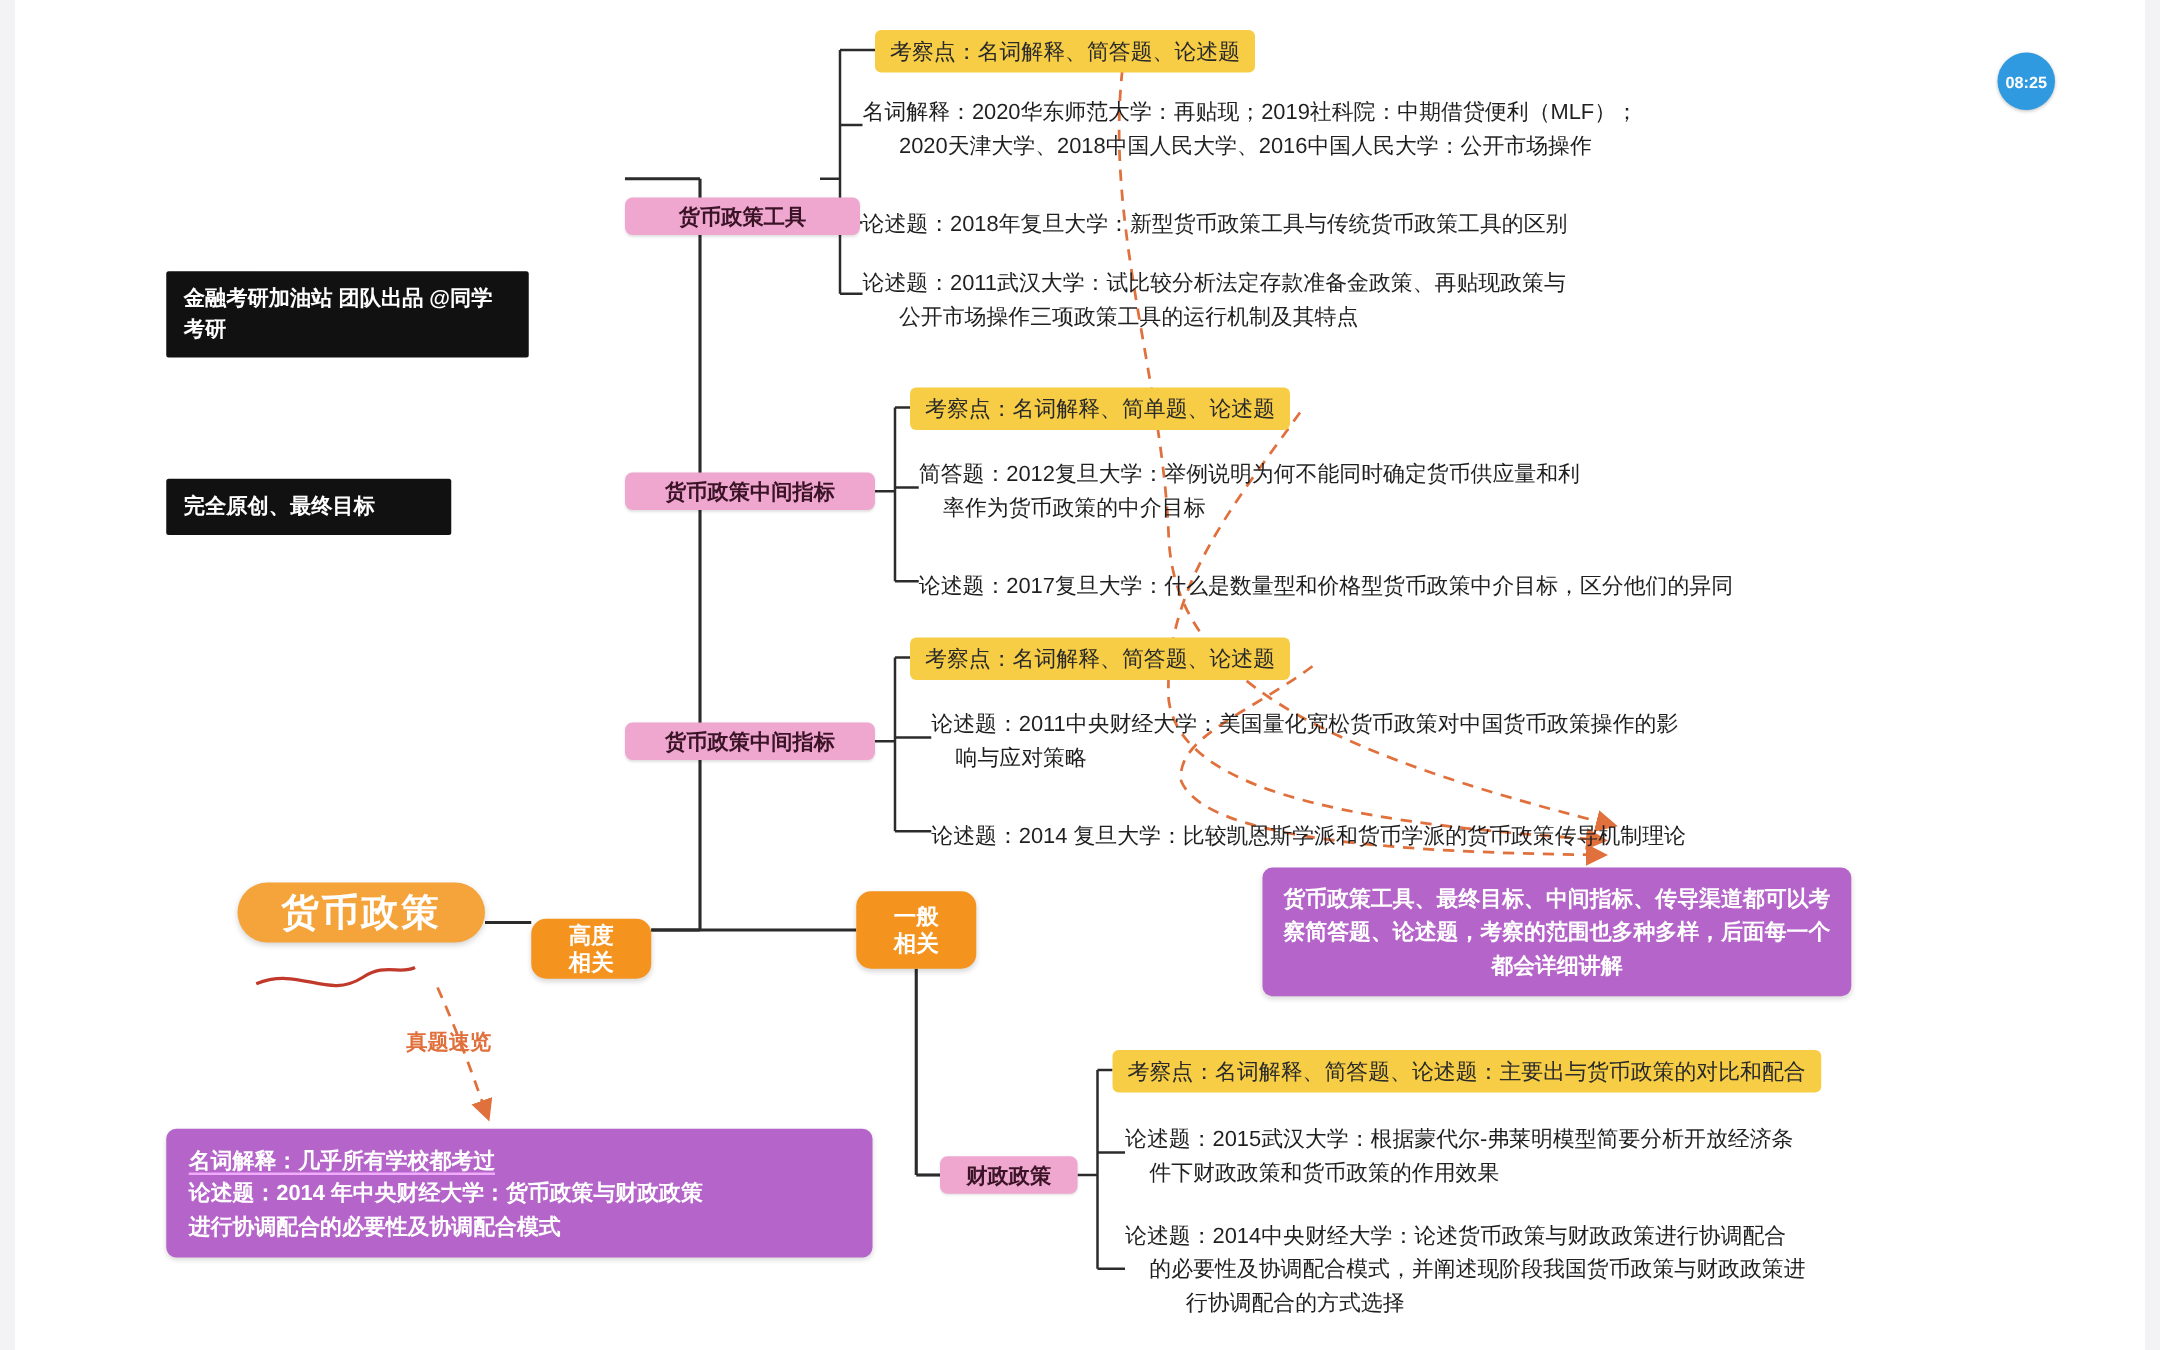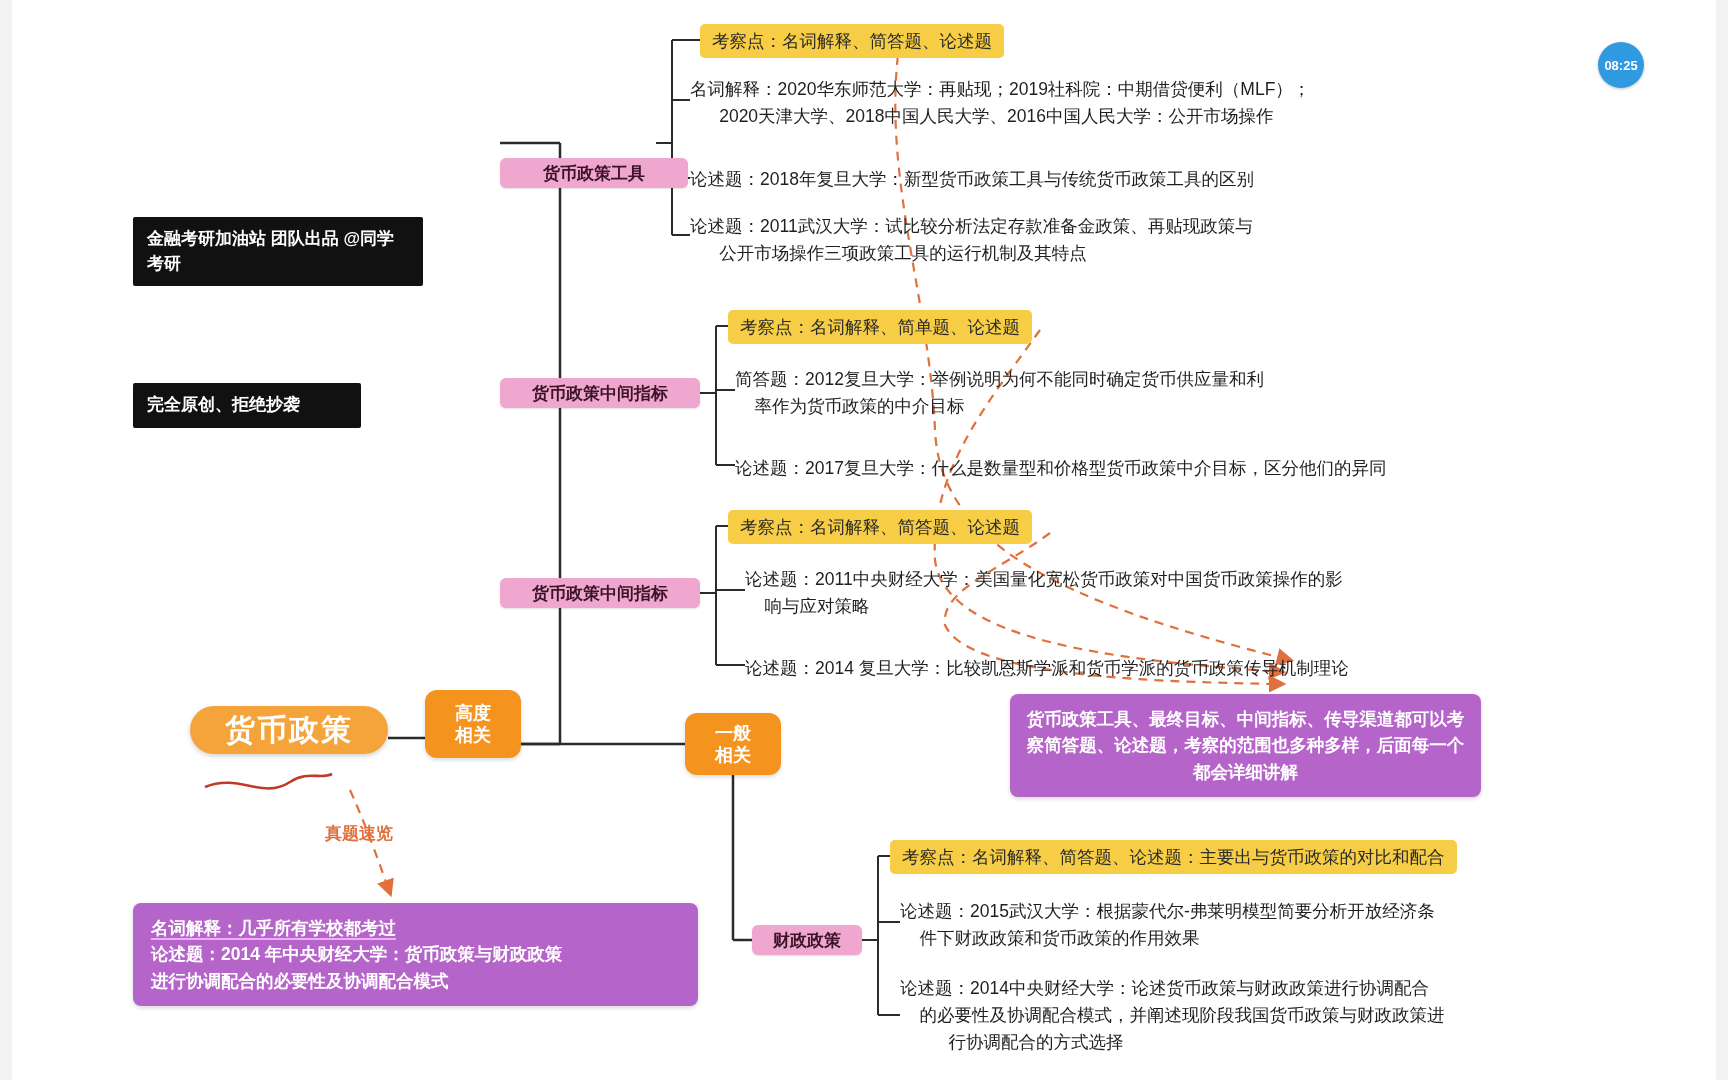--- a/index.html
+++ b/index.html
@@ -26,21 +26,21 @@
     color:#ffffff;font-size:30px;font-weight:bold;letter-spacing:2px;
     box-shadow:0 2px 5px rgba(0,0,0,.18);
   }
   
   .lvl2{
     background:#f5931f;border-radius:12px;color:#ffffff;
     display:flex;align-items:center;justify-content:center;text-align:center;
     font-size:18px;font-weight:bold;line-height:1.25;
     box-shadow:0 2px 4px rgba(0,0,0,.15);
   }
-  .lvl2.a{left:425px;top:690px;width:96px;height:68px;}
+  .lvl2.a{left:425px;top:735px;width:96px;height:48px;}
   .lvl2.b{left:685px;top:713px;width:96px;height:62px;}
 
   
   .topic{
     background:#f0a7cf;border-radius:6px;color:#3a1326;
     display:flex;align-items:center;justify-content:center;
     font-size:17px;font-weight:bold;height:30px;
     box-shadow:0 1px 2px rgba(0,0,0,.12);
   }
   .t1{left:500px;top:128px;width:188px;margin-top:30px;}
@@ -156,21 +156,21 @@
     <path d="M900,40 C880,170 930,300 935,430 C940,540 1050,600 1290,660" stroke="#e0703c" stroke-width="2.2" stroke-dasharray="9,7" fill="none" marker-end="url(#ah)"></path>
     <path d="M1040,330 C990,400 930,470 935,560 C945,640 1110,660 1282,672" stroke="#e0703c" stroke-width="2.2" stroke-dasharray="9,7" fill="none" marker-end="url(#ah)"></path>
     <path d="M1050,533 C1000,570 940,590 945,625 C965,672 1120,682 1282,684" stroke="#e0703c" stroke-width="2.2" stroke-dasharray="9,7" fill="none" marker-end="url(#ah)"></path>
     <path d="M350,790 C368,830 378,860 390,893" stroke="#e0703c" stroke-width="2.2" stroke-dasharray="9,7" fill="none" marker-end="url(#ah)"></path>
 
     <path d="M205,787 C240,773 262,800 290,782 C308,770 320,780 332,774" stroke="#c0392b" stroke-width="2.6" fill="none"></path>
   </svg>
 
   <div class="node wm w1">金融考研加油站 团队出品
 @同学考研</div>
-  <div class="node wm w2">完全原创、拒绝抄袭</div>
+  <div class="node wm w2">完全原创、最终目标</div>
 
   <div class="node root">货币政策</div>
 
   <div class="node lvl2 a">
       <span style="white-space:pre-line">高度
 相关</span>
     </div>
   <div class="node lvl2 b">
       <span style="white-space:pre-line">一般
 相关</span>

